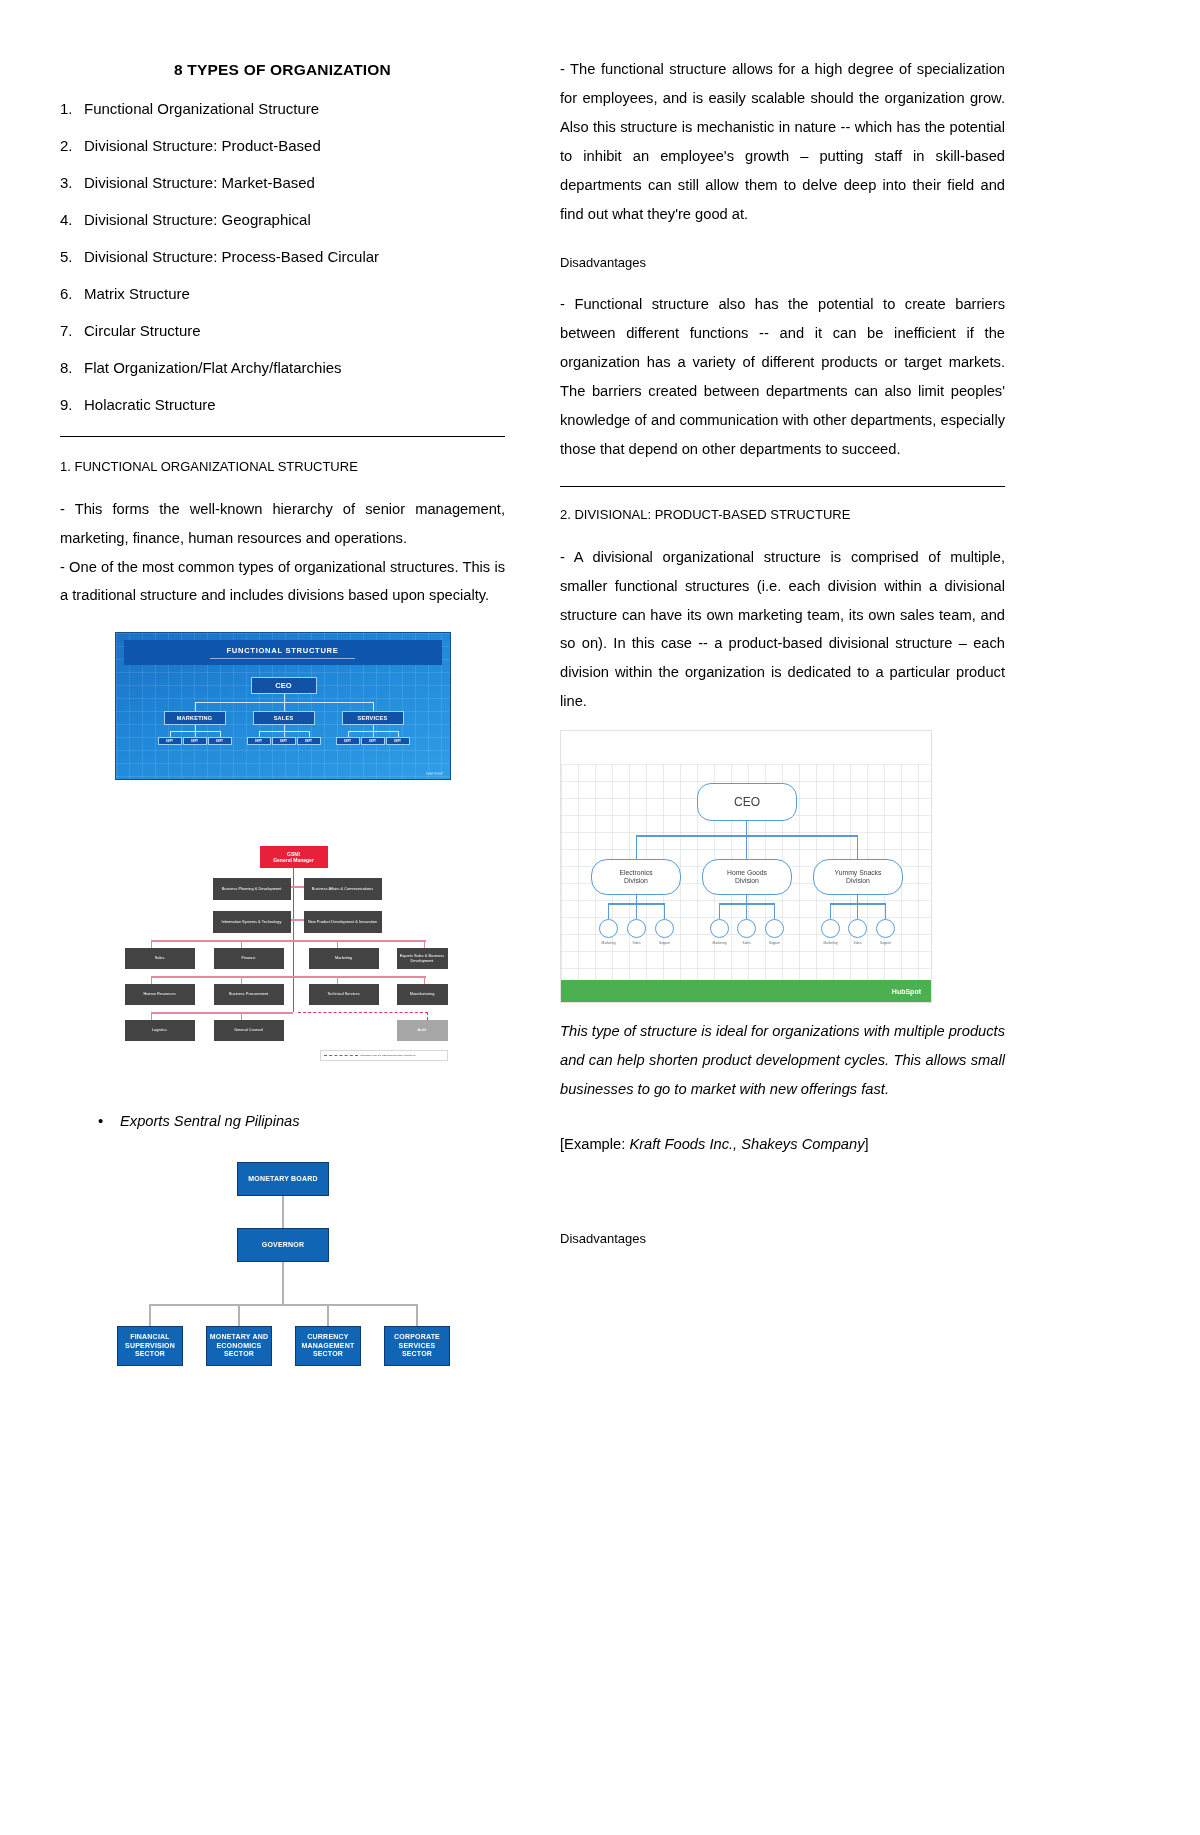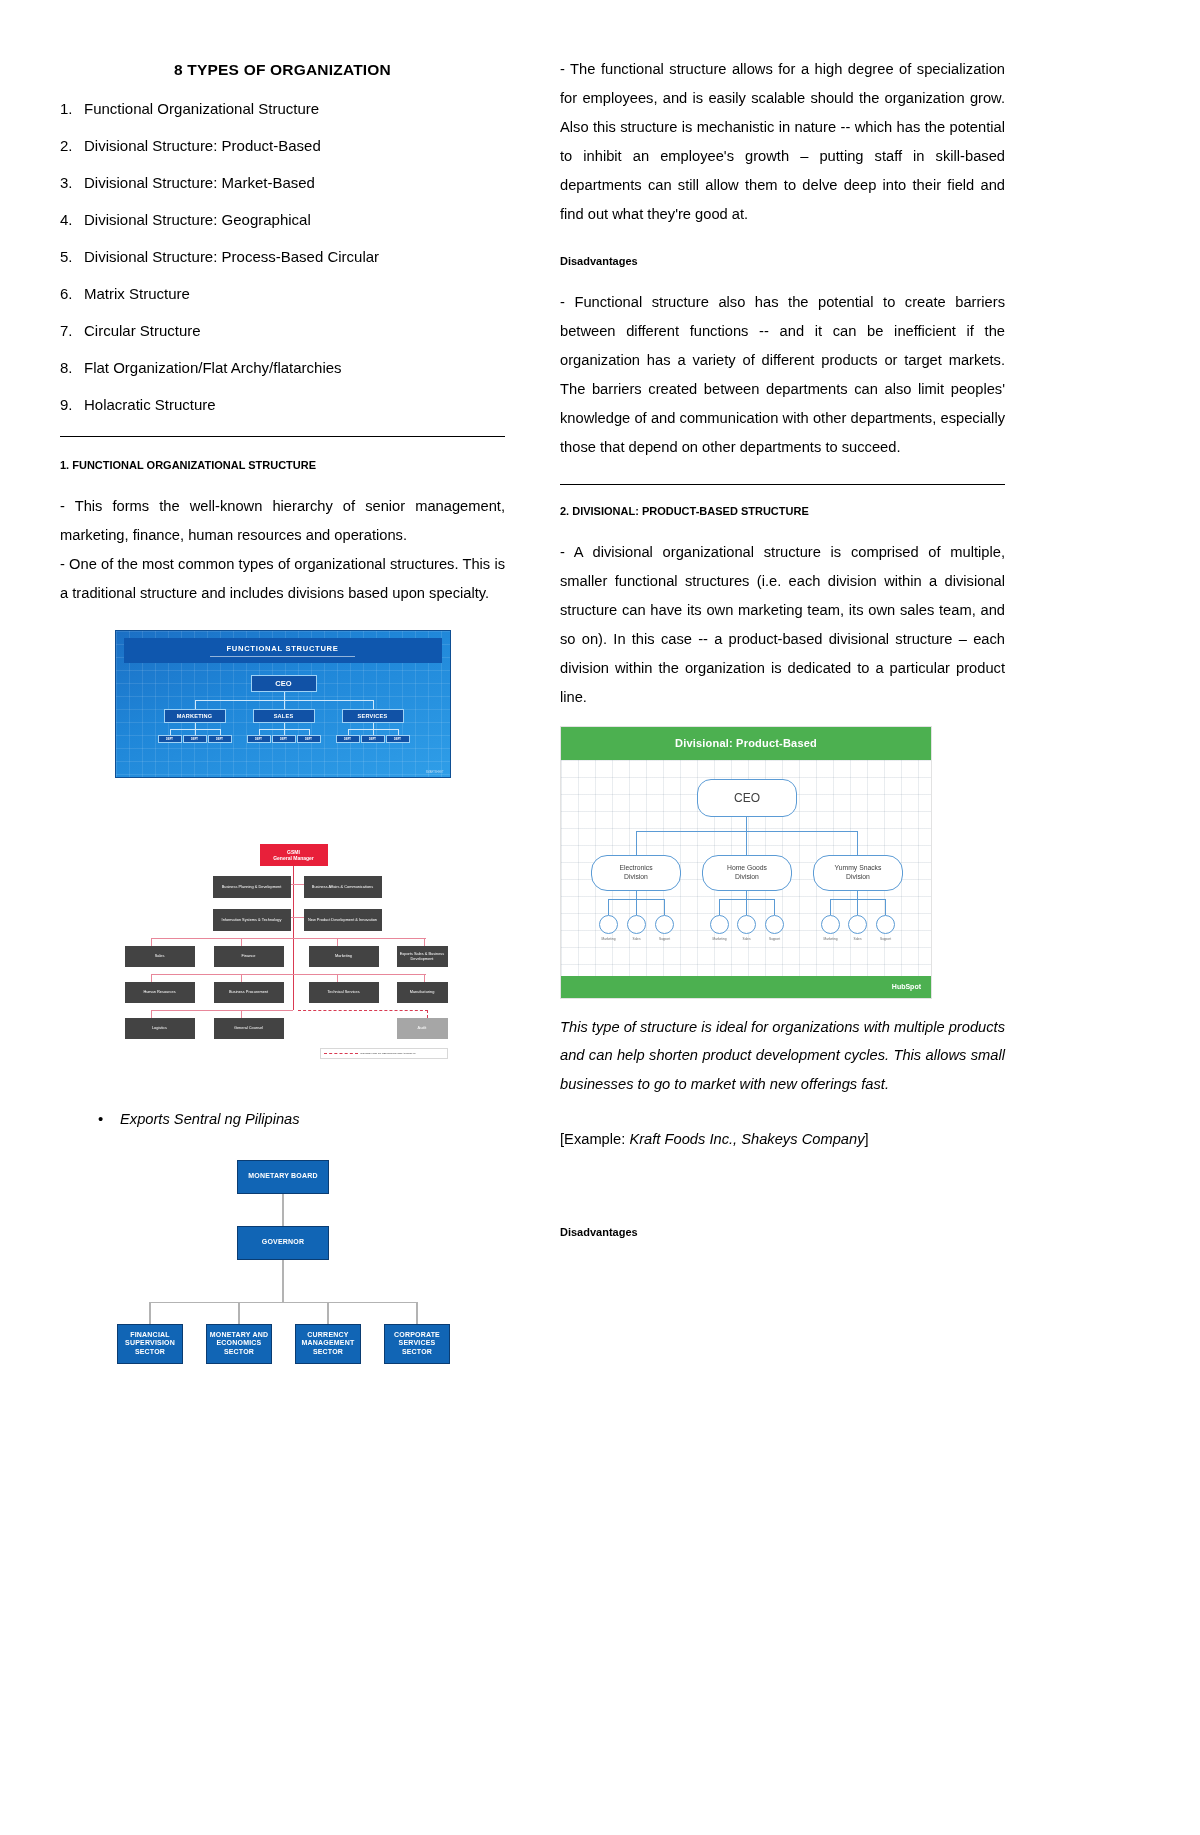--- a/index.html
+++ b/index.html
@@ -20,21 +20,21 @@
     margin:6px 0 22px 0; letter-spacing:0.2px;
   }
   .num-item {
     font-size:15px; line-height:1.0; margin:0 0 22px 0;
     display:flex; gap:7px;
   }
   .num-item .n { min-width:17px; }
   .rule { border:0; border-top:1.5px solid #000; margin:24px 0 22px 0; }
   .rule.r2 { margin:22px 0 20px 0; }
   h2.sec {
-    font-size:11px; font-weight:bold; margin:0 0 20px 0; line-height:1.2;
+    font-size:13px; font-weight:normal; margin:0 0 20px 0; line-height:1.2;
   }
   p.body {
     font-size:14.7px; line-height:1.97; margin:0 0 0 0;
     text-align:justify; text-justify:inter-word;
   }
   p.body + p.body { margin-top:0; }
   p.italic { font-style:italic; }
   .spacer-sm { height:14px; }
   .spacer-md { height:26px; }
   .spacer-lg { height:46px; }
@@ -332,23 +332,20 @@
       <h2 class="sec">Disadvantages</h2>
       <p class="body">- Functional structure also has the potential to create barriers between different functions -- and it can be inefficient if the organization has a variety of different products or target markets. The barriers created between departments can also limit peoples' knowledge of and communication with other departments, especially those that depend on other departments to succeed.</p>
 
       <hr class="rule r2">
 
       <h2 class="sec">2. DIVISIONAL: PRODUCT-BASED STRUCTURE</h2>
       <p class="body">- A divisional organizational structure is comprised of multiple, smaller functional structures (i.e. each division within a divisional structure can have its own marketing team, its own sales team, and so on). In this case -- a product-based divisional structure – each division within the organization is dedicated to a particular product line.</p>
 
       <div class="hub">
         <div class="hub-grid"></div>
-        <div class="hub-head">
-          <span>Divisional: Product-Based</span>
-        </div>
 
         <div class="hub-ceo">CEO</div>
         <div class="hub-line" style="left:185px;top:90px;width:1.3px;height:14px;"></div>
         <div class="hub-line" style="left:75px;top:104px;width:222px;height:1.3px;"></div>
         <div class="hub-line" style="left:75px;top:104px;width:1.3px;height:24px;"></div>
         <div class="hub-line" style="left:185px;top:104px;width:1.3px;height:24px;"></div>
         <div class="hub-line" style="left:296px;top:104px;width:1.3px;height:24px;"></div>
 
         <div class="hub-div d1">
           <span>

